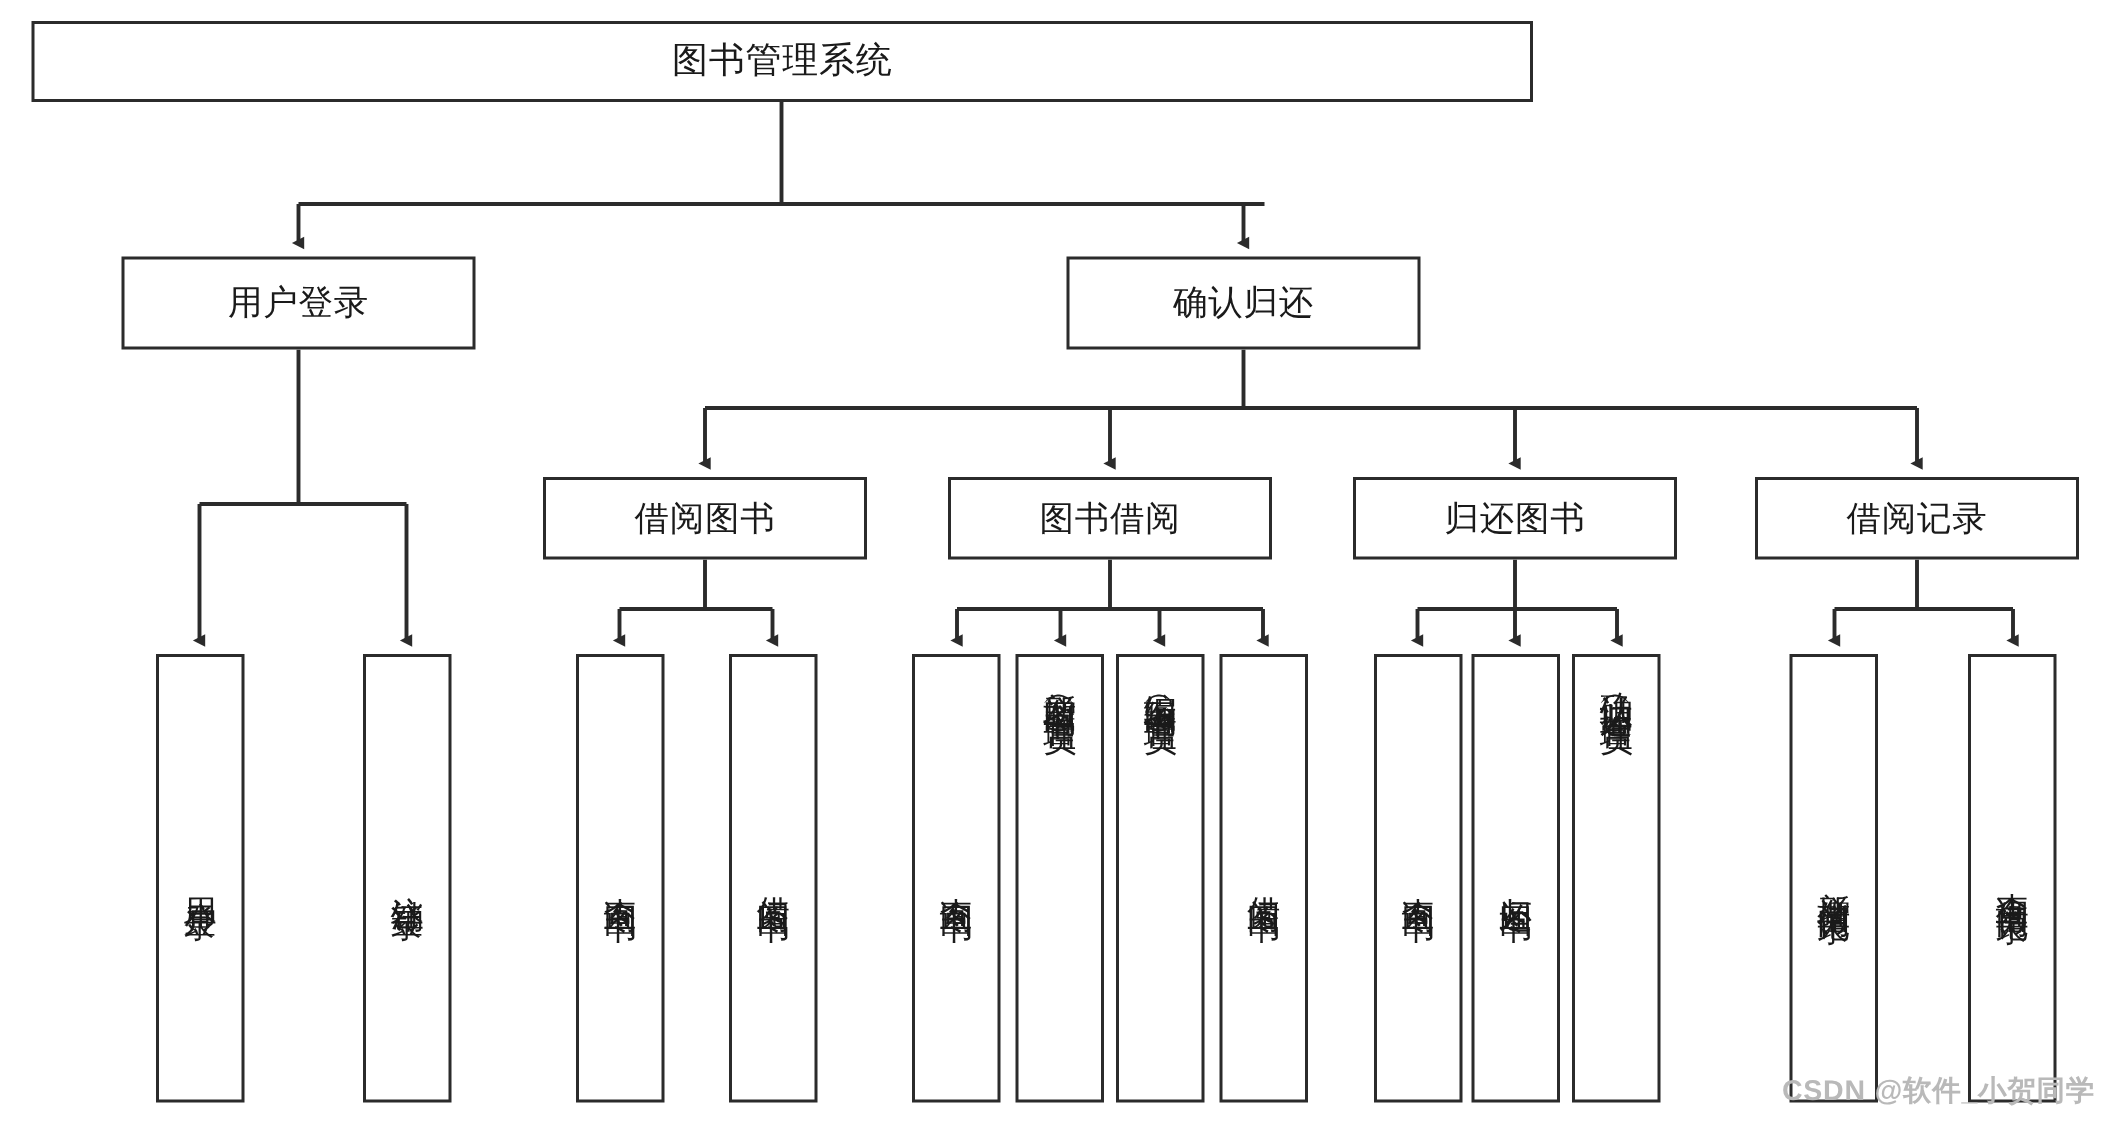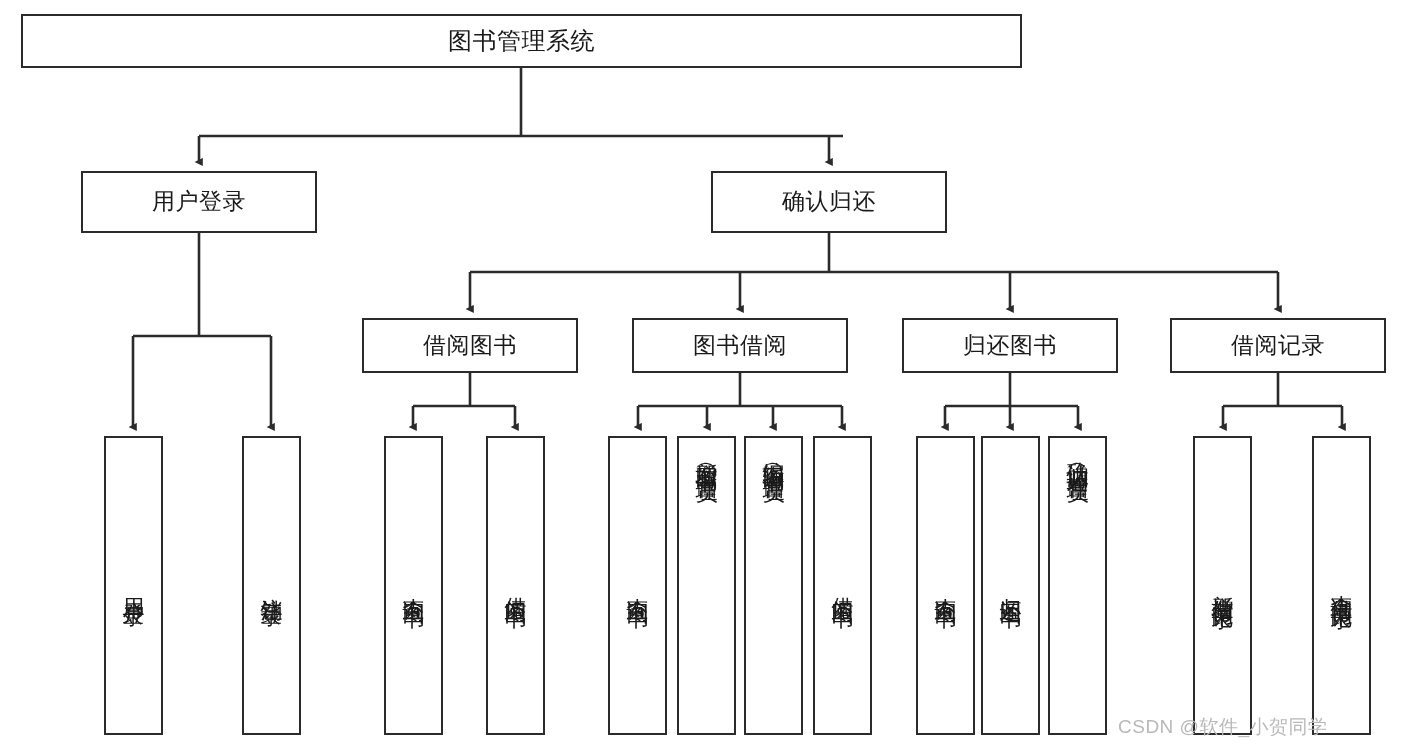--- a/index.html
+++ b/index.html
@@ -194,15 +194,15 @@
     <span class="label">确认归还（管理员）</span>
   </div>
 
   <div class="node vert mid" style="left:1193px; top:436px; width:59px; height:299px;">
     <span class="label">新增借阅记录</span>
   </div>
   <div class="node vert mid" style="left:1312px; top:436px; width:59px; height:299px;">
     <span class="label">查询借阅记录</span>
   </div>
 
-  <div class="watermark" style="left:1118px; top:714px;">CSDN @软件_小贺同学</div>
+  <div class="watermark" style="left:1188px; top:714px;font-weight:bold;">CSDN @软件_小贺同学</div>
 
 </div>
 
 </body></html>

